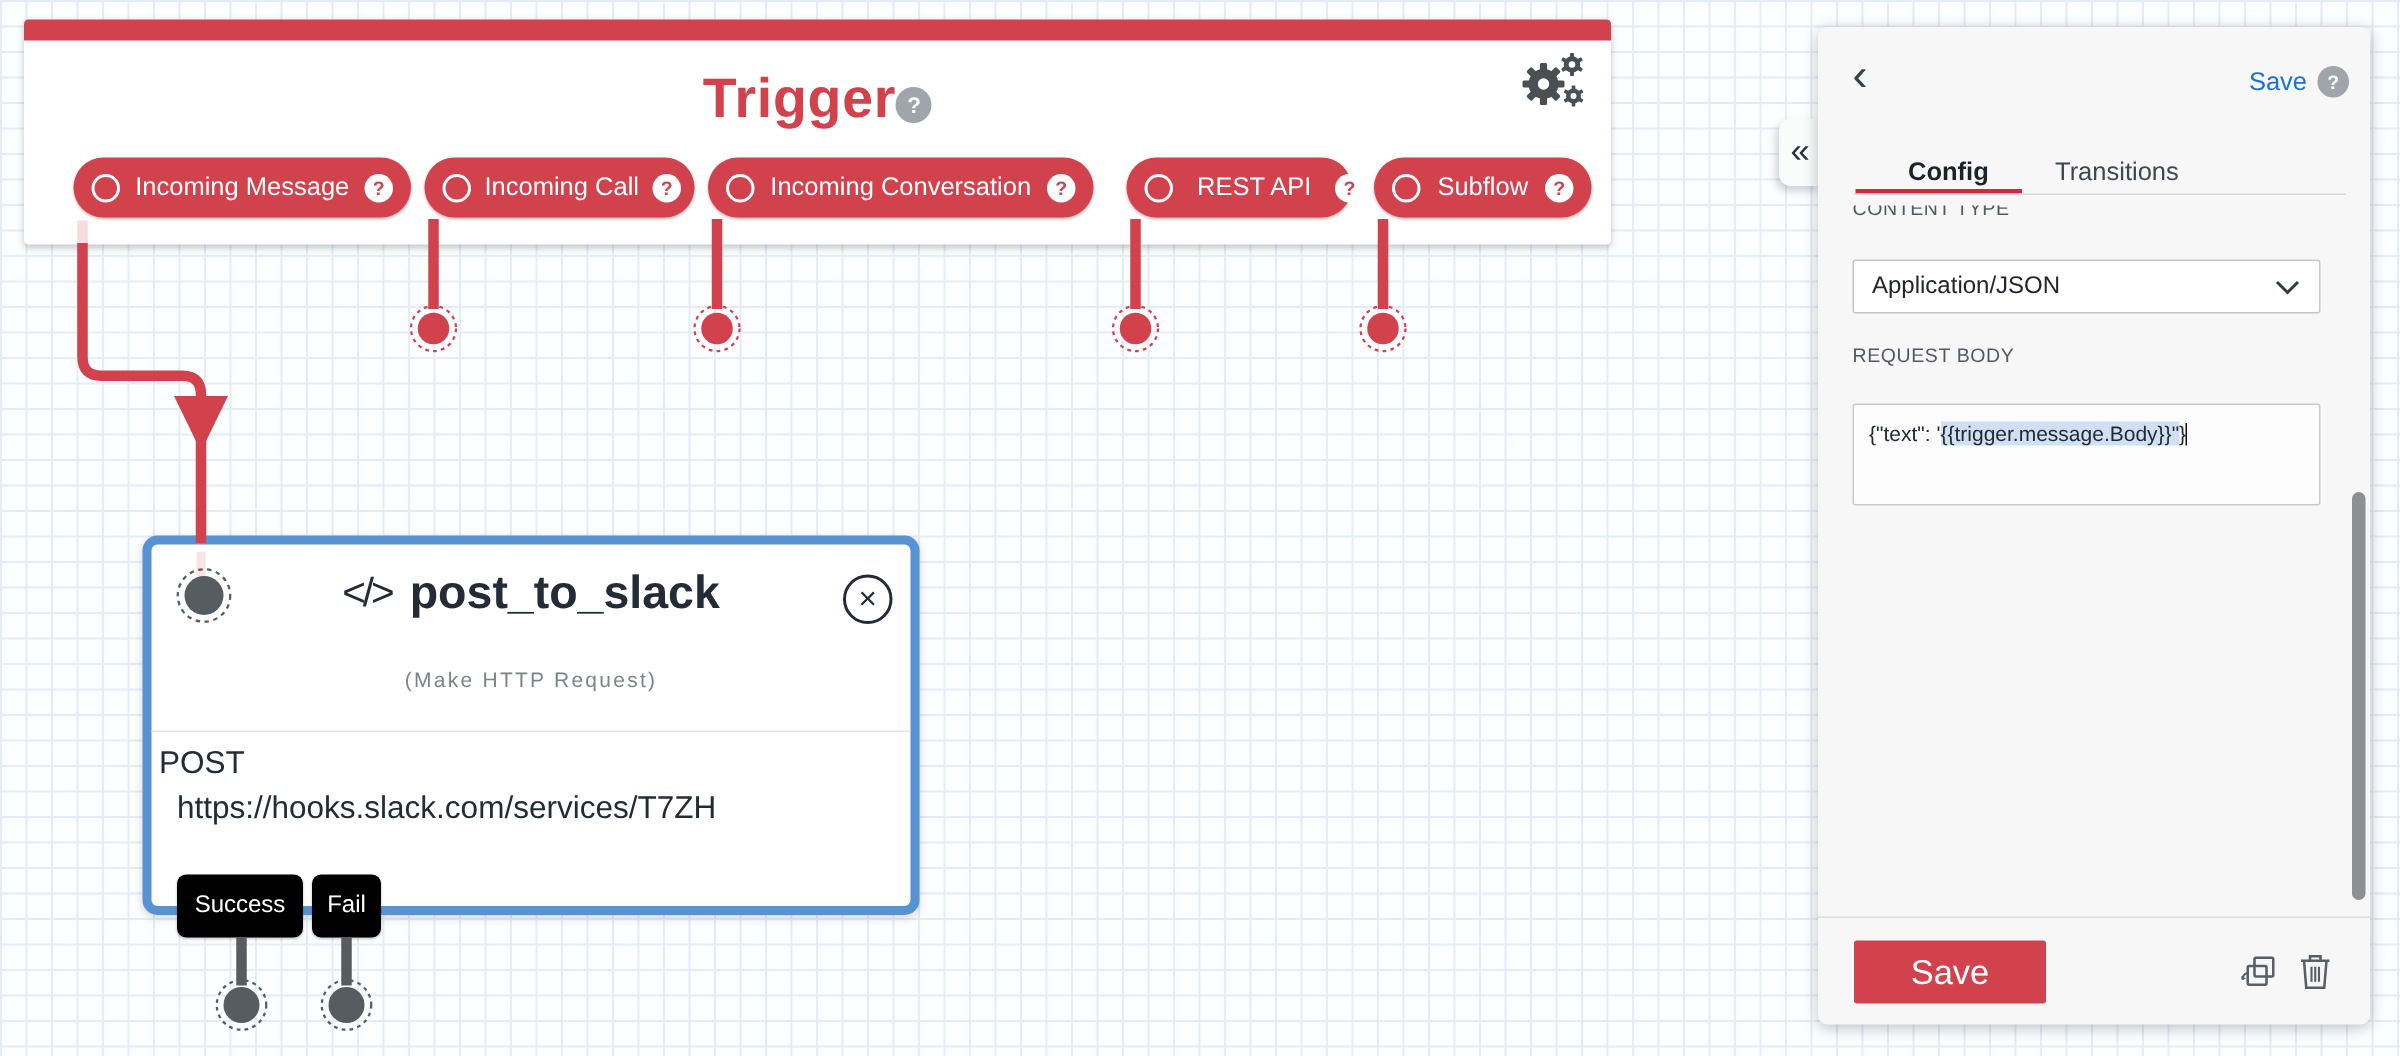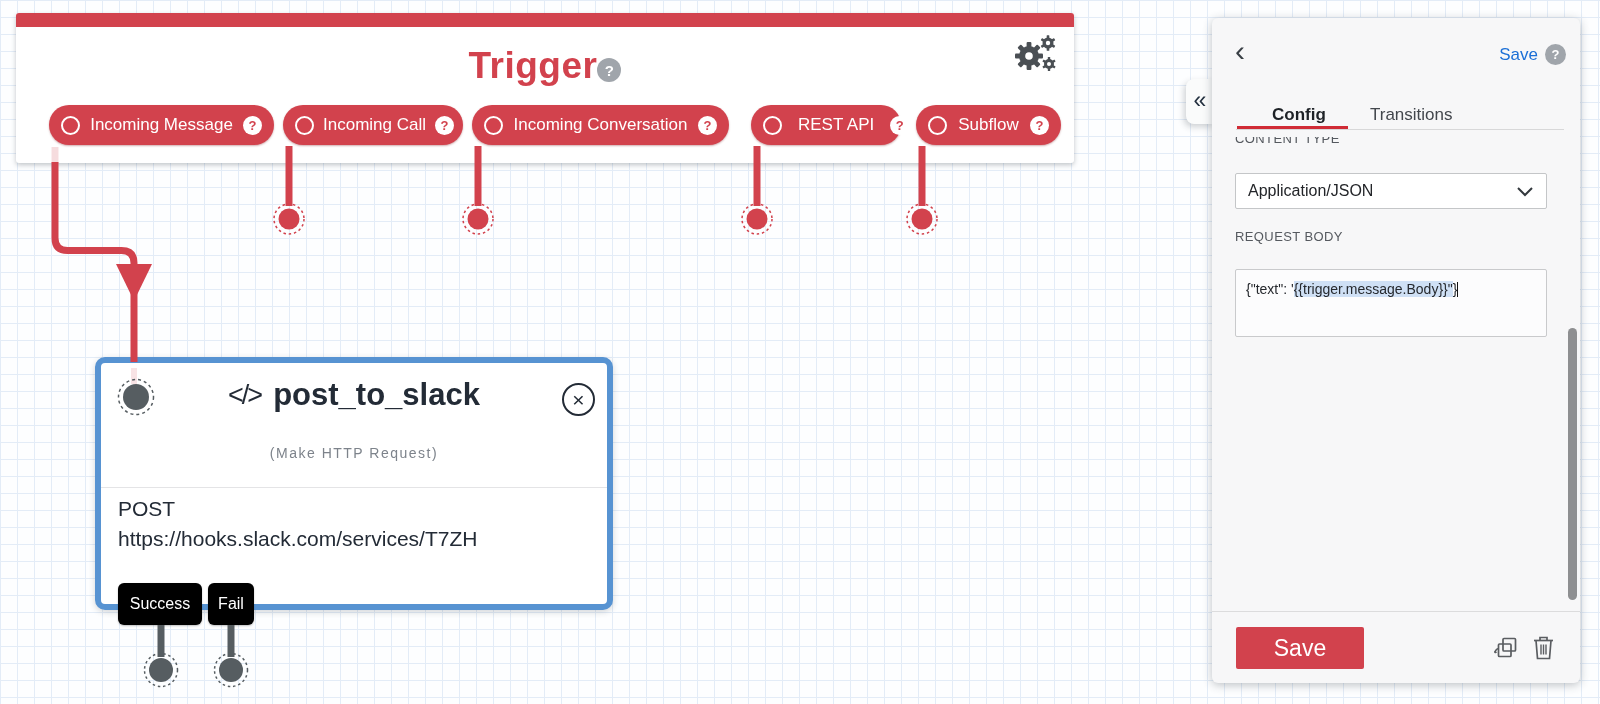--- a/index.html
+++ b/index.html
@@ -82,21 +82,21 @@
     left:461px; top:20px; width:33px; height:33px;
     border:2px solid #232b36; border-radius:50%;
     display:flex; align-items:center; justify-content:center;
     font-size:21px; color:#232b36; font-weight:300; line-height:1;
   }
   .widget-subtitle {
     left:0; right:0; top:82px; text-align:center;
     color:#7d838b; font-size:14px; letter-spacing:1.5px;
   }
   .widget-divider { left:0; right:0; top:124px; height:1px; background:#e4e4e6; }
-  .widget-method { left:17px; top:134px; font-size:21px; color:#232b36; }
+  .widget-method { left:5px; top:134px; font-size:21px; color:#232b36; }
   .widget-url    { left:17px; top:164px; font-size:21px; color:#232b36; white-space:nowrap; }
 
   .out-tab {
     top:583px; height:42px; background:#000000; border-radius:6px;
     color:#fff; font-size:16px;
     display:flex; align-items:center; justify-content:center;
     z-index:4; box-shadow:0 1px 2px rgba(0,0,0,.25);
   }
   .out-success { left:118px; width:84px; }
   .out-fail    { left:208px; width:46px; }

